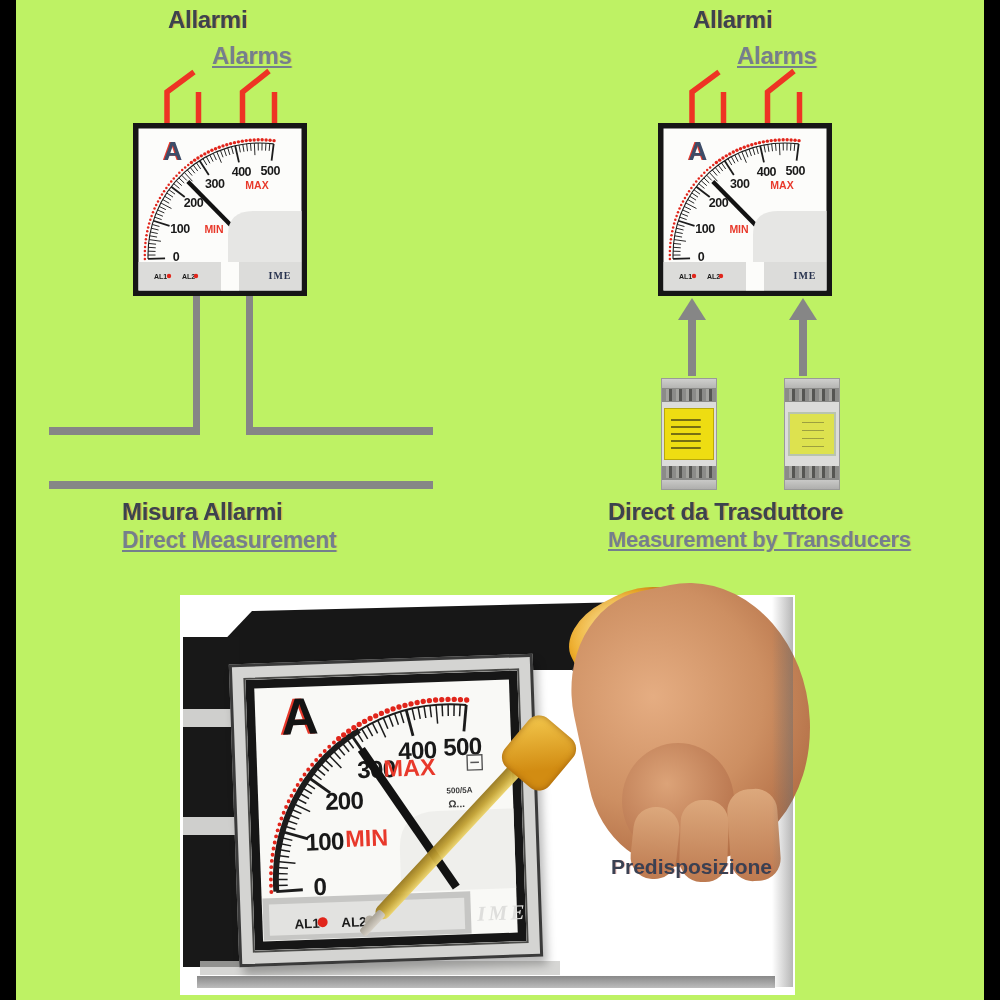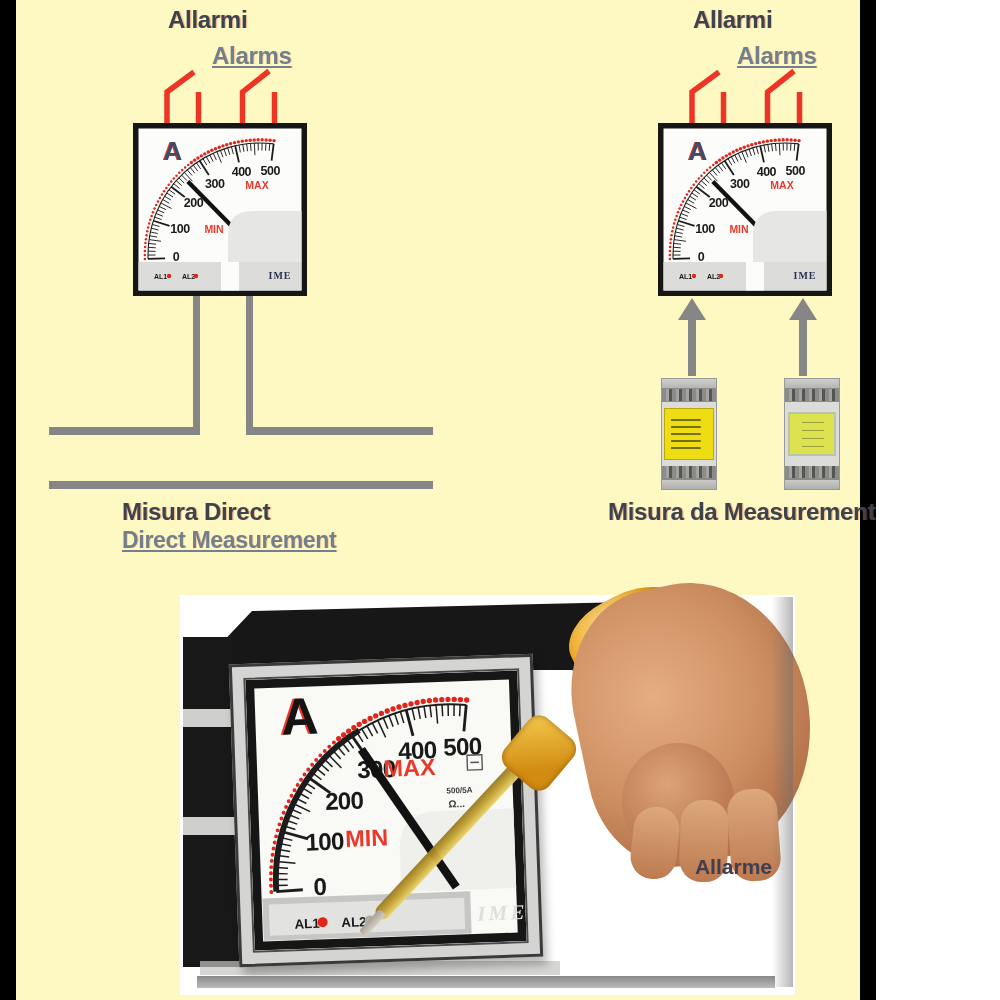--- a/index.html
+++ b/index.html
@@ -1,16 +1,16 @@
 <!DOCTYPE html>
 <html><head>
 <meta charset="utf-8">
 <style>
   html,body{margin:0;padding:0;background:#ffffff;}
-  .page{position:relative;width:876px;height:1000px;background:#fef9c3;overflow:hidden;
+  .page{position:relative;width:1000px;height:1000px;background:#bef264;overflow:hidden;
         font-family:"Liberation Sans",sans-serif;}
   .edge-bar{position:absolute;top:0;width:16px;height:1000px;background:#000;}
   .edge-bar.left{left:0;} .edge-bar.right{right:0;}
 
   .t-it{position:absolute;font-weight:bold;font-size:24px;color:#3c434e;letter-spacing:-0.3px;
         text-shadow:1.2px 0 0 rgba(235,70,45,.35);white-space:nowrap;}
   .t-en{position:absolute;font-weight:bold;font-size:24px;color:#747f8d;letter-spacing:-0.3px;
         text-shadow:1px 0 0 rgba(235,70,45,.22);white-space:nowrap;text-decoration:underline;}
 
   .meter-box{position:absolute;width:174px;height:173px;}
@@ -227,21 +227,21 @@
         <text x="147" y="156" text-anchor="middle" font-size="10" font-weight="700" fill="#27324e" font-family="&quot;Liberation Serif&quot;, serif" letter-spacing="1">IME</text>
       </svg>
   </div>
 
   <div class="wire" style="left:193px;top:296px;width:7px;height:138px;"></div>
   <div class="wire" style="left:246px;top:296px;width:7px;height:138px;"></div>
   <div class="wire" style="left:49px;top:427px;width:151px;height:8px;"></div>
   <div class="wire" style="left:246px;top:427px;width:187px;height:8px;"></div>
   <div class="wire" style="left:49px;top:481px;width:384px;height:8px;"></div>
 
-  <div class="t-it" style="left:122px;top:498px;">Misura Direct</div>
+  <div class="t-it" style="left:122px;top:498px;">Misura Allarmi</div>
   <div class="t-en" style="left:122px;top:527px;font-size:23px;text-align:right;">Direct Measurement</div>
 
   <div class="t-it" style="left:693px;top:6px;">Allarmi</div>
   <div class="t-en" style="left:737px;top:42px;">Alarms</div>
 
   <svg class="pointer-svg" style="left:658px;top:59px;" viewBox="0 0 174 64">
     <g fill="none" stroke="#ee3424" stroke-width="5.5">
       <path d="M34,64 L34,33 L61,13"></path>
         <path d="M65.5,64 L65.5,33"></path>
       <path d="M109.5,64 L109.5,33 L136,12"></path>
@@ -396,21 +396,22 @@
   <div class="module" style="left:784px;top:378px;">
     <div class="mod-top"></div>
     <div class="mod-screws"></div>
     <div class="mod-mid">
       <div class="mod-window"></div>
     </div>
     <div class="mod-screws"></div>
     <div class="mod-base"></div>
   </div>
 
-  <div class="t-it" style="left:608px;top:498px;">Misura da Measurement</div>
+  <div class="t-it" style="left:608px;top:498px;">Direct da Trasduttore</div>
+  <div class="t-en" style="left:608px;top:527px;font-size:22px;">Measurement by Transducers</div>
 
   <div class="photo">
     <svg class="housing-svg" viewBox="0 0 615 400">
       <polygon points="16,75 72,16 448,7 392,75" fill="#171717"></polygon>
       <polygon points="392,75 448,7 470,30 416,96" fill="#0d0d0d"></polygon>
       <rect x="3" y="42" width="56" height="330" fill="#181818"></rect>
       <rect x="3" y="114" width="53" height="18" fill="#cfcfcd"></rect>
       <rect x="3" y="222" width="53" height="18" fill="#cfcfcd"></rect>
       <rect x="20" y="366" width="360" height="14" fill="#c4c4c2" opacity="0.7"></rect>
     </svg>
@@ -558,18 +559,18 @@
     <div class="sd sd-grip"></div>
     <div class="sd sd-bulb"></div>
 
     <div class="hand-part hp1"></div>
     <div class="hand-part hp2"></div>
     <div class="hand-part hpf" style="left:452px;top:212px;width:46px;height:72px;transform:rotate(6deg);"></div>
     <div class="hand-part hpf" style="left:500px;top:205px;width:48px;height:82px;transform:rotate(2deg);"></div>
     <div class="hand-part hpf" style="left:549px;top:194px;width:50px;height:92px;transform:rotate(-4deg);"></div>
 
     <div class="photo-caption">
-      <div class="l12">Allarme</div>
+      <div class="l12">Predisposizione</div>
     </div>
 
     <div class="photo-right-grad"></div>
   </div>
 </div>
 
 </body></html>

